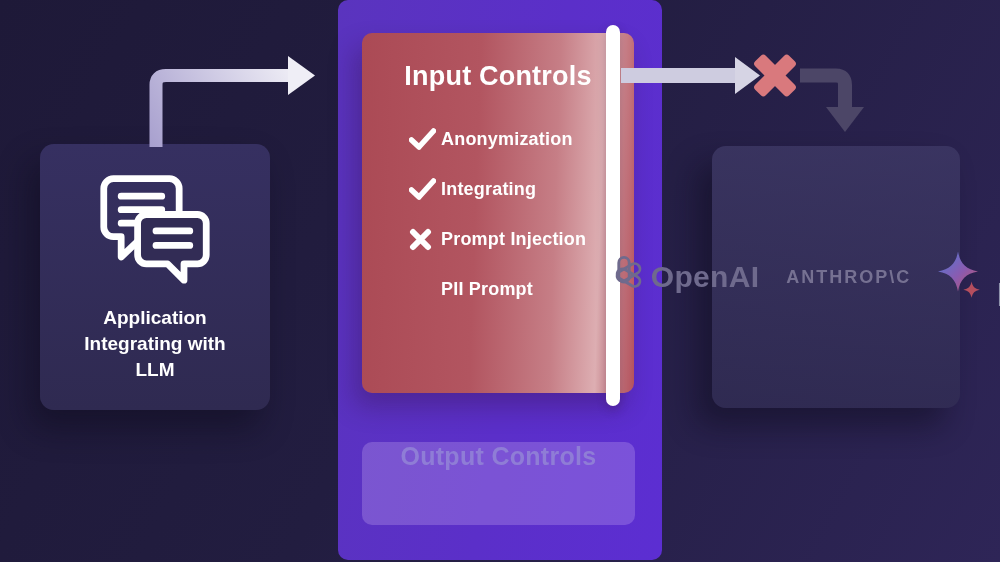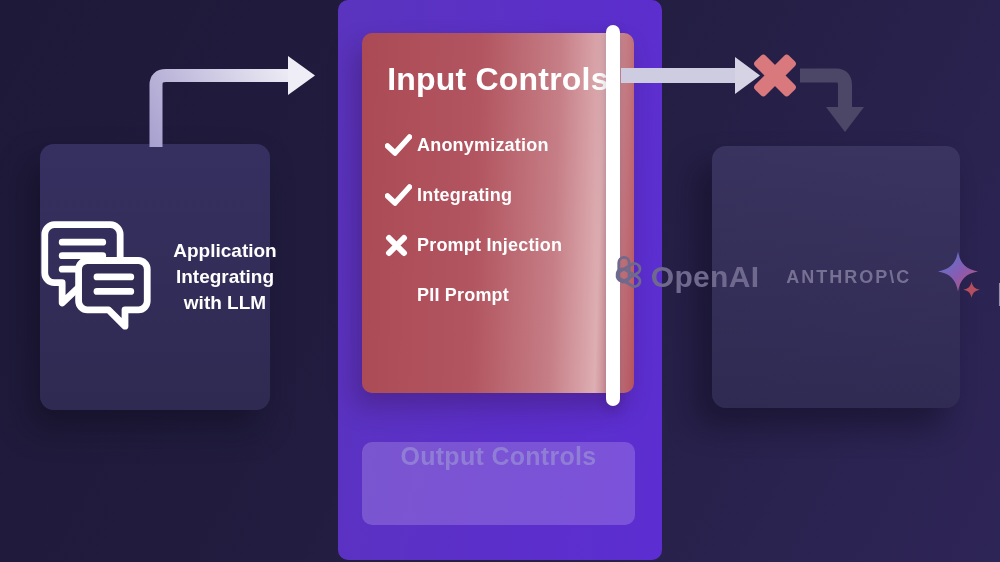--- a/index.html
+++ b/index.html
@@ -11,37 +11,37 @@
   
   .band{
     position:absolute;left:338px;top:0;width:324px;height:560px;border-radius:10px;
     background:linear-gradient(100deg,#5a34be 0%,#5b2fc9 55%,#5c2ed2 100%);
   }
   
   .app-card{
     position:absolute;left:40px;top:144px;width:230px;height:266px;border-radius:14px;
     background:linear-gradient(180deg,#363061 0%,#2f2a51 100%);
     box-shadow:-10px 18px 32px rgba(10,8,25,.45);
-    display:flex;align-items:center;justify-content:center;gap:14px;
+    display:flex;flex-direction:column;align-items:center;justify-content:center;gap:14px;
   }
   .app-card .label{
     color:#ffffff;font-size:19px;font-weight:700;text-align:center;line-height:1.38;
     width:170px;
   }
   
   .input-card{
     position:absolute;left:362px;top:33px;width:272px;height:360px;border-radius:10px;
     background:linear-gradient(92deg,#ab4a55 0%,#b25560 42%,#c67e86 70%,#ddaeb2 86%,#b4515c 100%);
     box-shadow:-8px 14px 26px rgba(45,12,45,.30);
   }
   .input-card .title{
-    margin-top:28px;text-align:center;color:#ffffff;font-size:32px;font-weight:800;
+    margin-top:28px;text-align:center;color:#ffffff;font-size:27px;font-weight:800;
     letter-spacing:.2px;
   }
-  .checklist{margin-top:22px;}
+  .checklist{margin-top:22px;margin-left:24px;}
   .check-row{display:flex;align-items:center;height:50px;padding-left:23px;}
   .check-row .icon-slot{width:32px;height:24px;flex:0 0 32px;display:flex;align-items:center;}
   .check-row .item-label{color:#ffffff;font-size:18px;font-weight:700;letter-spacing:.2px;}
   
   .white-bar{
     position:absolute;left:606px;top:25px;width:14px;height:381px;border-radius:7px;
     background:#ffffff;box-shadow:0 4px 10px rgba(60,20,60,.25);
   }
   
   .output-card{

